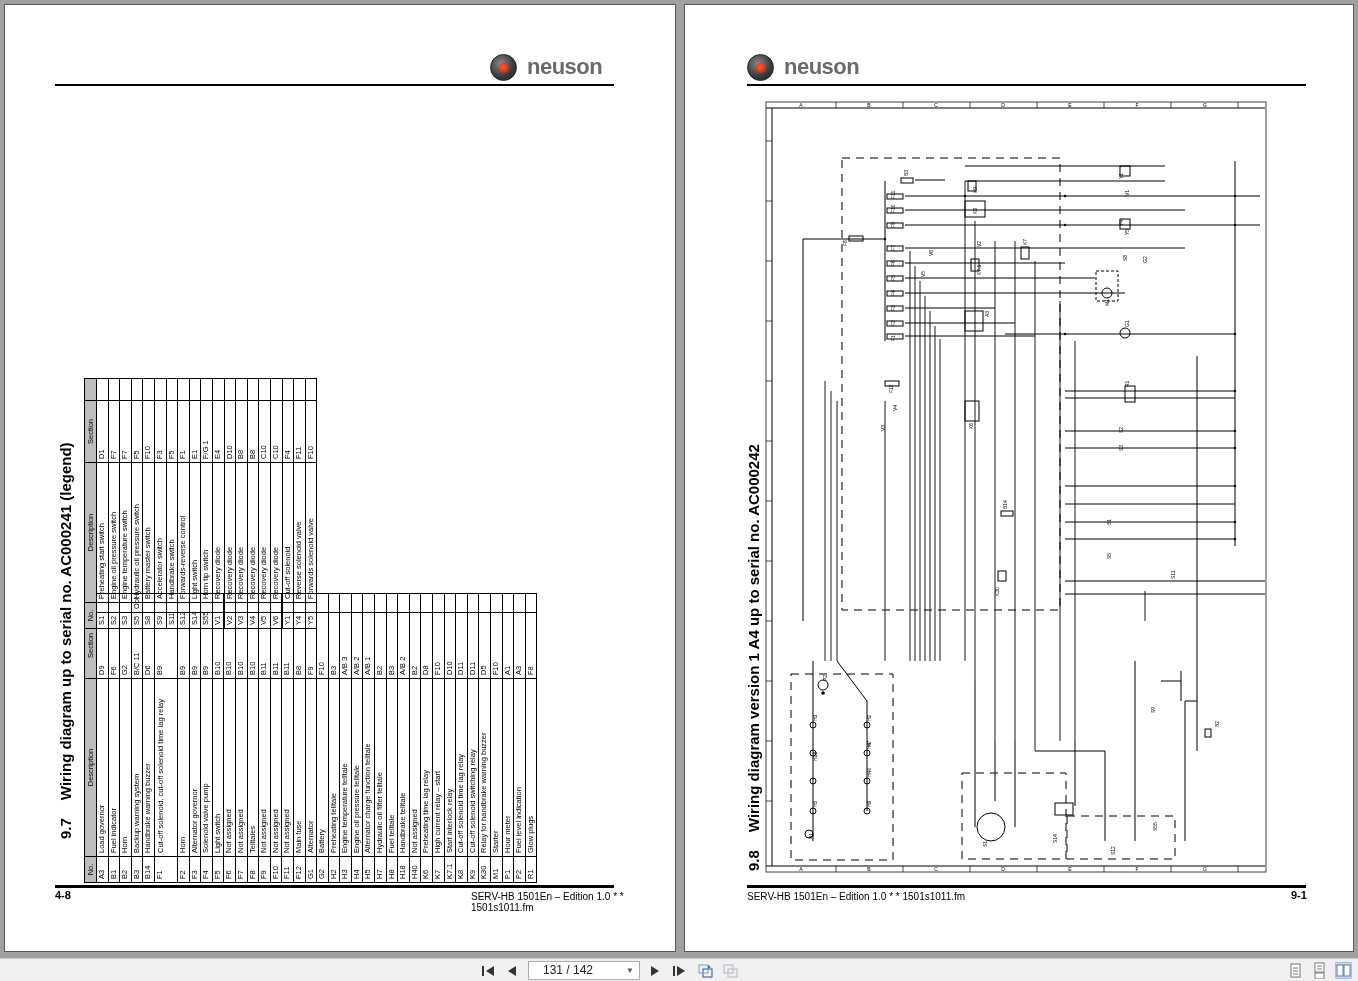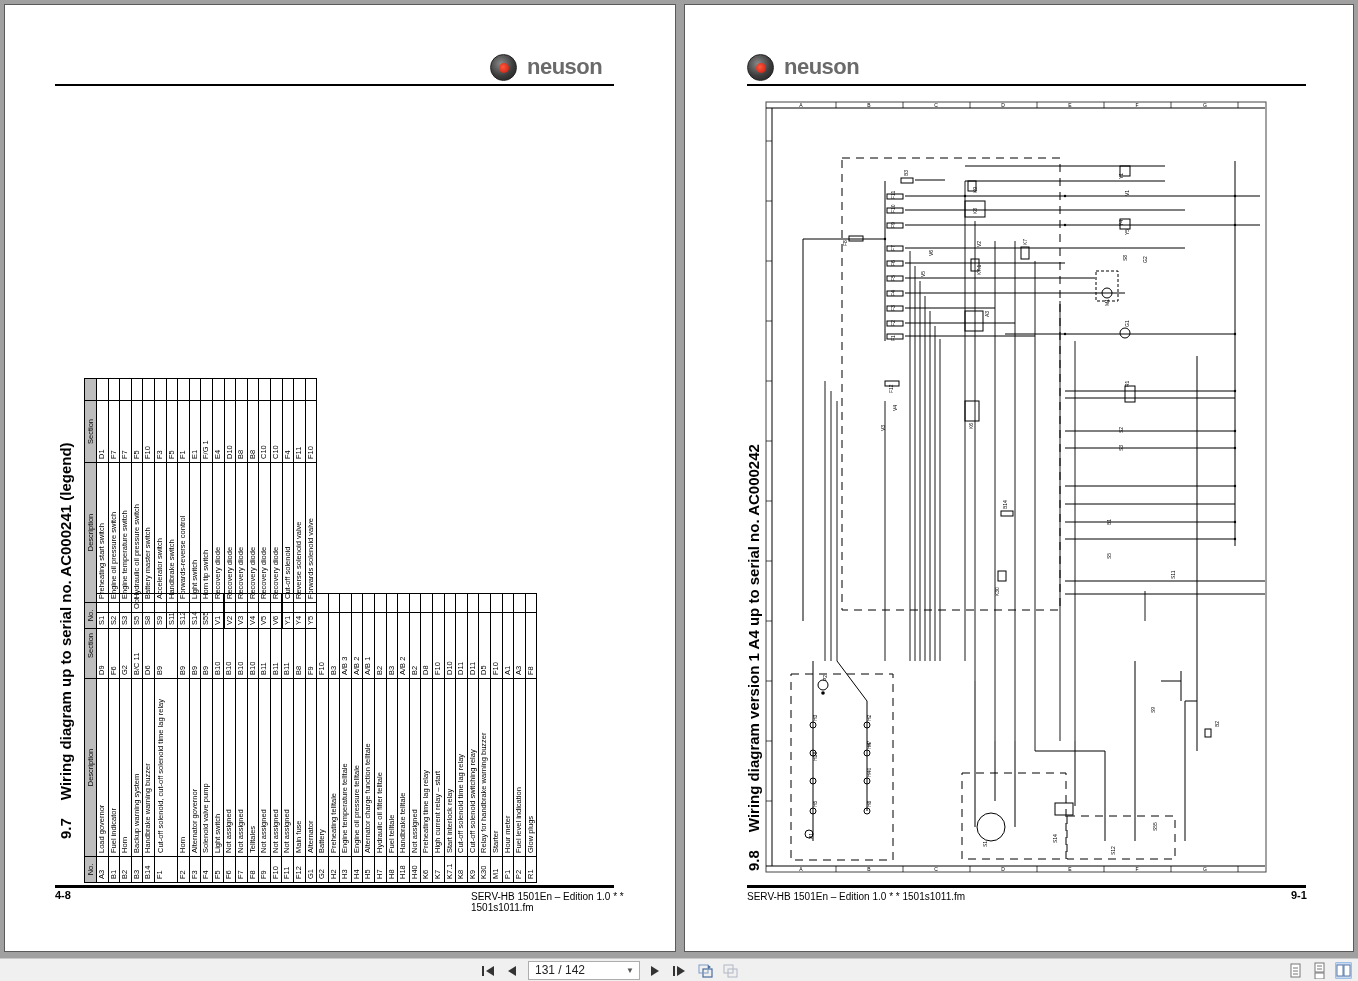--- a/index.html
+++ b/index.html
@@ -34,21 +34,21 @@
   .col-opt { width: 16px; }
   table.legend tr.header-row th.blank { background: #bdbdbd; }
 
   
   .diagram-frame { position: absolute; left: 80px; top: 96px; width: 502px; height: 772px; }
   .diagram-frame svg { width: 100%; height: 100%; }
 
   
   .toolbar { position: absolute; left: 0; top: 958px; width: 1358px; height: 23px; background: #f0f0f0; border-top: 1px solid #c8c8c8; }
   .tb-btn { position: absolute; top: 3px; width: 18px; height: 18px; display: flex; align-items: center; justify-content: center; color: #333; font-size: 11px; cursor: pointer; }
-  .page-select { position: absolute; left: 528px; top: 2px; width: 112px; height: 19px; background: #fff; border: 1px solid #adadad; font-size: 12px; color: #222; padding-left: 6px; line-height: 17px; }
+  .page-select { position: absolute; left: 528px; top: 2px; width: 112px; height: 19px; background: #fff; border: 1px solid #adadad; font-size: 12px; color: #222; padding-left: 14px; line-height: 17px; }
   .page-select .caret { position: absolute; right: 5px; top: 0; font-size: 8px; color: #555; }
   .view-btn { position: absolute; top: 3px; width: 17px; height: 17px; border-radius: 1px; }
   .view-btn.active { background: #c6d9f0; border: 1px solid #9fbfe4; }
 </style>
 </head>
 <body>
 
 <div class="viewer">
 
   <div class="page page-left">

